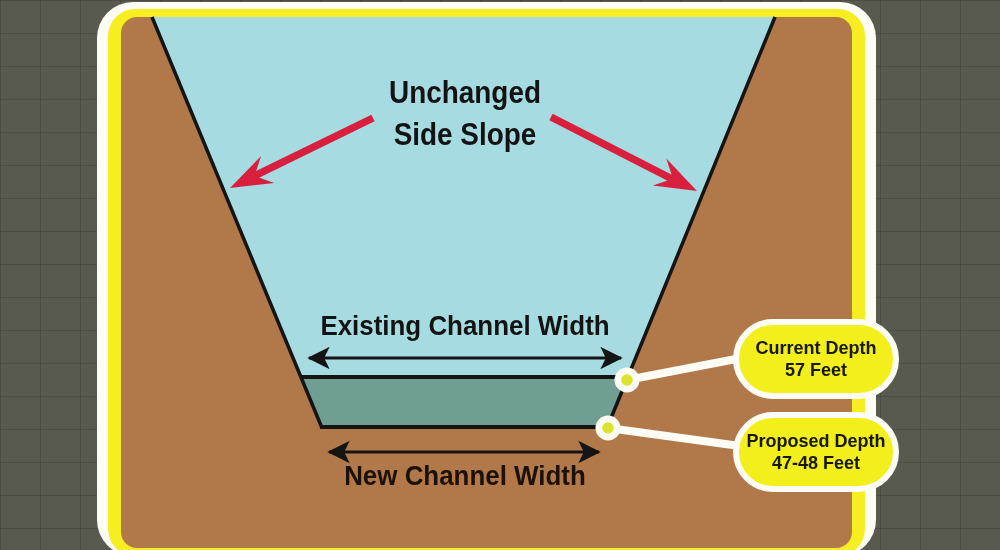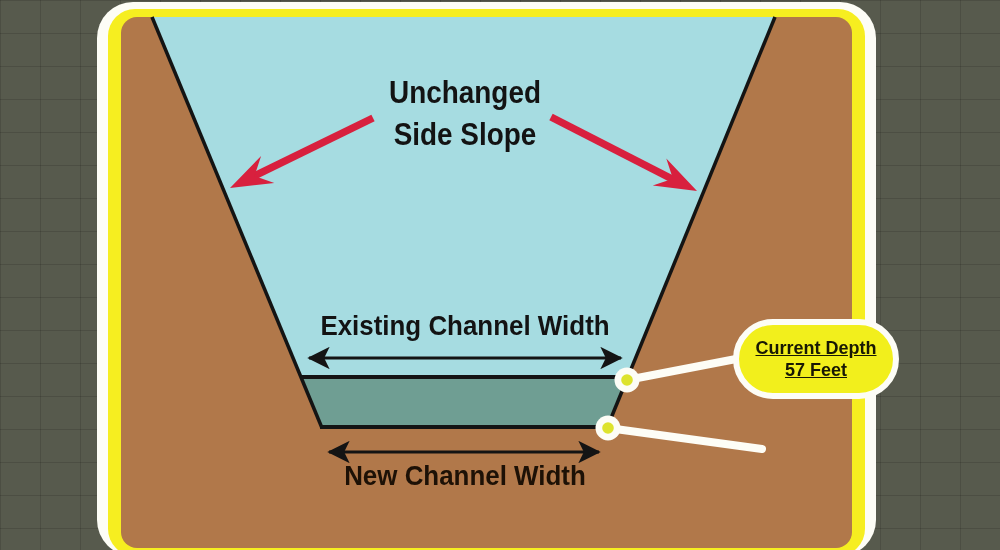--- a/index.html
+++ b/index.html
@@ -52,21 +52,20 @@
   .existing{left:310px;top:311px;width:310px;font-size:27px;transform:scaleX(0.96);transform-origin:50% 0;}
   .newb{left:315px;top:461px;width:300px;font-size:27px;color:#1d1106;transform:scaleX(0.96);transform-origin:50% 0;}
   
   .callout{
     position:absolute;width:154px;height:68px;
     background:var(--callout-fill,#f2ef1c);
     border:6px solid #fdfdf6;border-radius:44px;
     display:flex;flex-direction:column;align-items:center;justify-content:center;
     font-weight:bold;font-size:18px;line-height:22px;color:#181804;
     text-align:center;
-    text-decoration:underline;
   }
   .c1{left:733px;top:319px;}
   .c2{left:733px;top:412px;}
 </style>
 </head>
 <body>
 
 <div class="stage">
 
   <div class="panel-white">
@@ -123,14 +122,18 @@
   </div>
 
   <div class="lbl existing">Existing Channel Width</div>
 
   <div class="lbl newb">New Channel Width</div>
 
   <div class="callout c1">
     <div>Current Depth</div>
     <div>57 Feet</div>
   </div>
+  <div class="callout c2">
+    <div>Proposed Depth</div>
+    <div>47-48 Feet</div>
+  </div>
 
 </div>
 
 </body></html>

